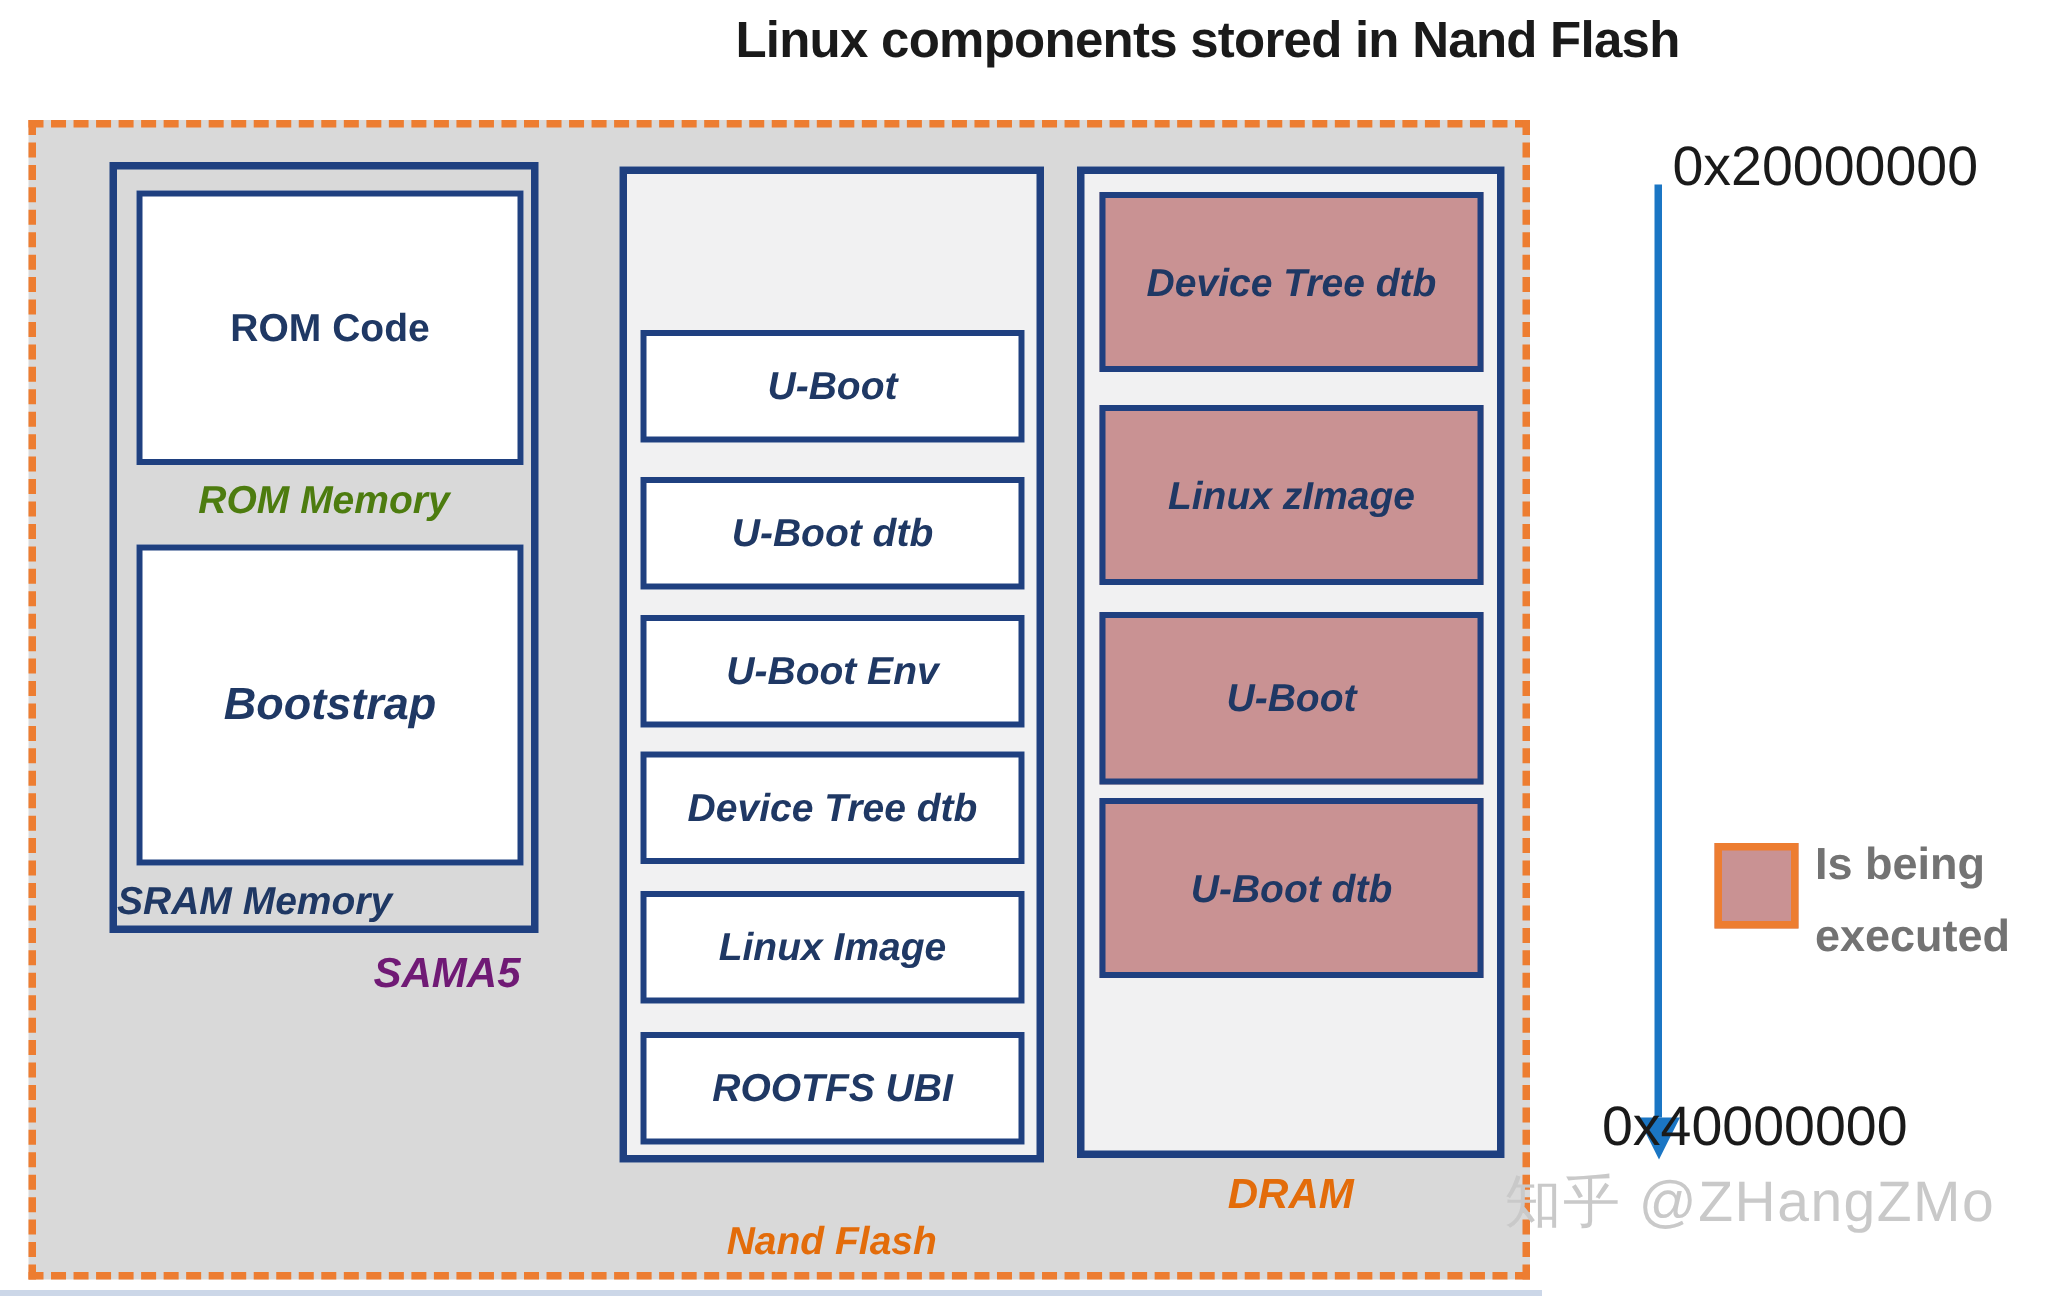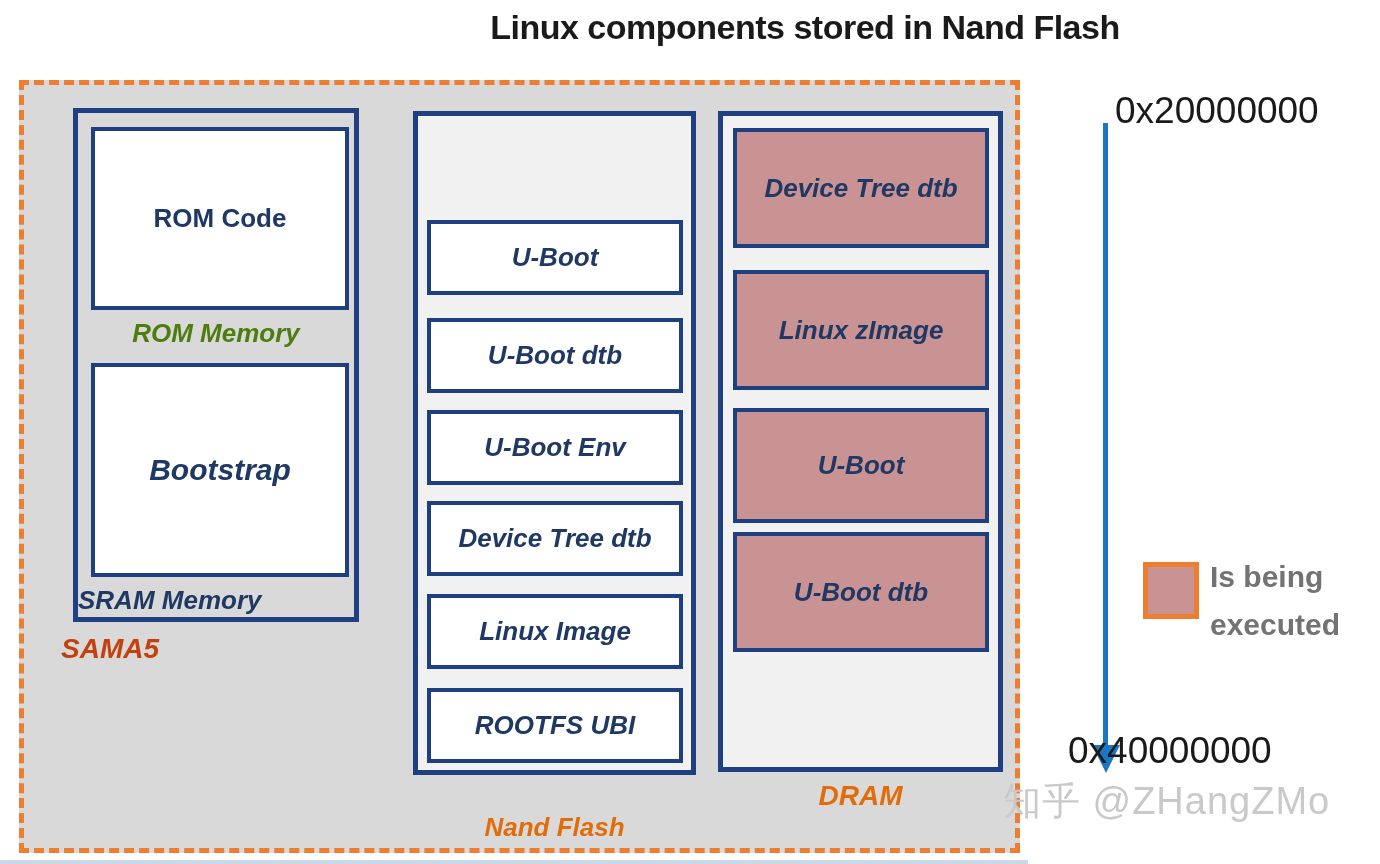--- a/index.html
+++ b/index.html
@@ -37,22 +37,22 @@
     position: absolute; left: 13px; top: 250px; width: 258px; height: 214px;
     background: #ffffff; border: 4px solid #1f4080;
     display: flex; align-items: center; justify-content: center;
     font-size: 30px; font-weight: bold; font-style: italic; color: #1f3864;
   }
   .sram-memory-label {
     position: absolute; left: 0; top: 472px; width: 100%; 
     font-size: 26px; font-weight: bold; font-style: italic; color: #1f3864;
   }
   .sama5-label {
-    position: absolute; left: 37px; top: 548px; width: 286px; text-align: left;
-    font-size: 28px; font-weight: bold; font-style: italic; color: #c2410c;
+    position: absolute; left: 37px; top: 548px; width: 286px; text-align: right;
+    font-size: 28px; font-weight: bold; font-style: italic; color: #701a75;
   }
 
   
   .nand-box {
     position: absolute; left: 389px; top: 26px; width: 283px; height: 664px;
     background: #f1f1f2; border: 5px solid #1f4080;
   }
   .nand-item {
     position: absolute; left: 9px; width: 256px; height: 75px;
     background: #ffffff; border: 4px solid #1f4080;

